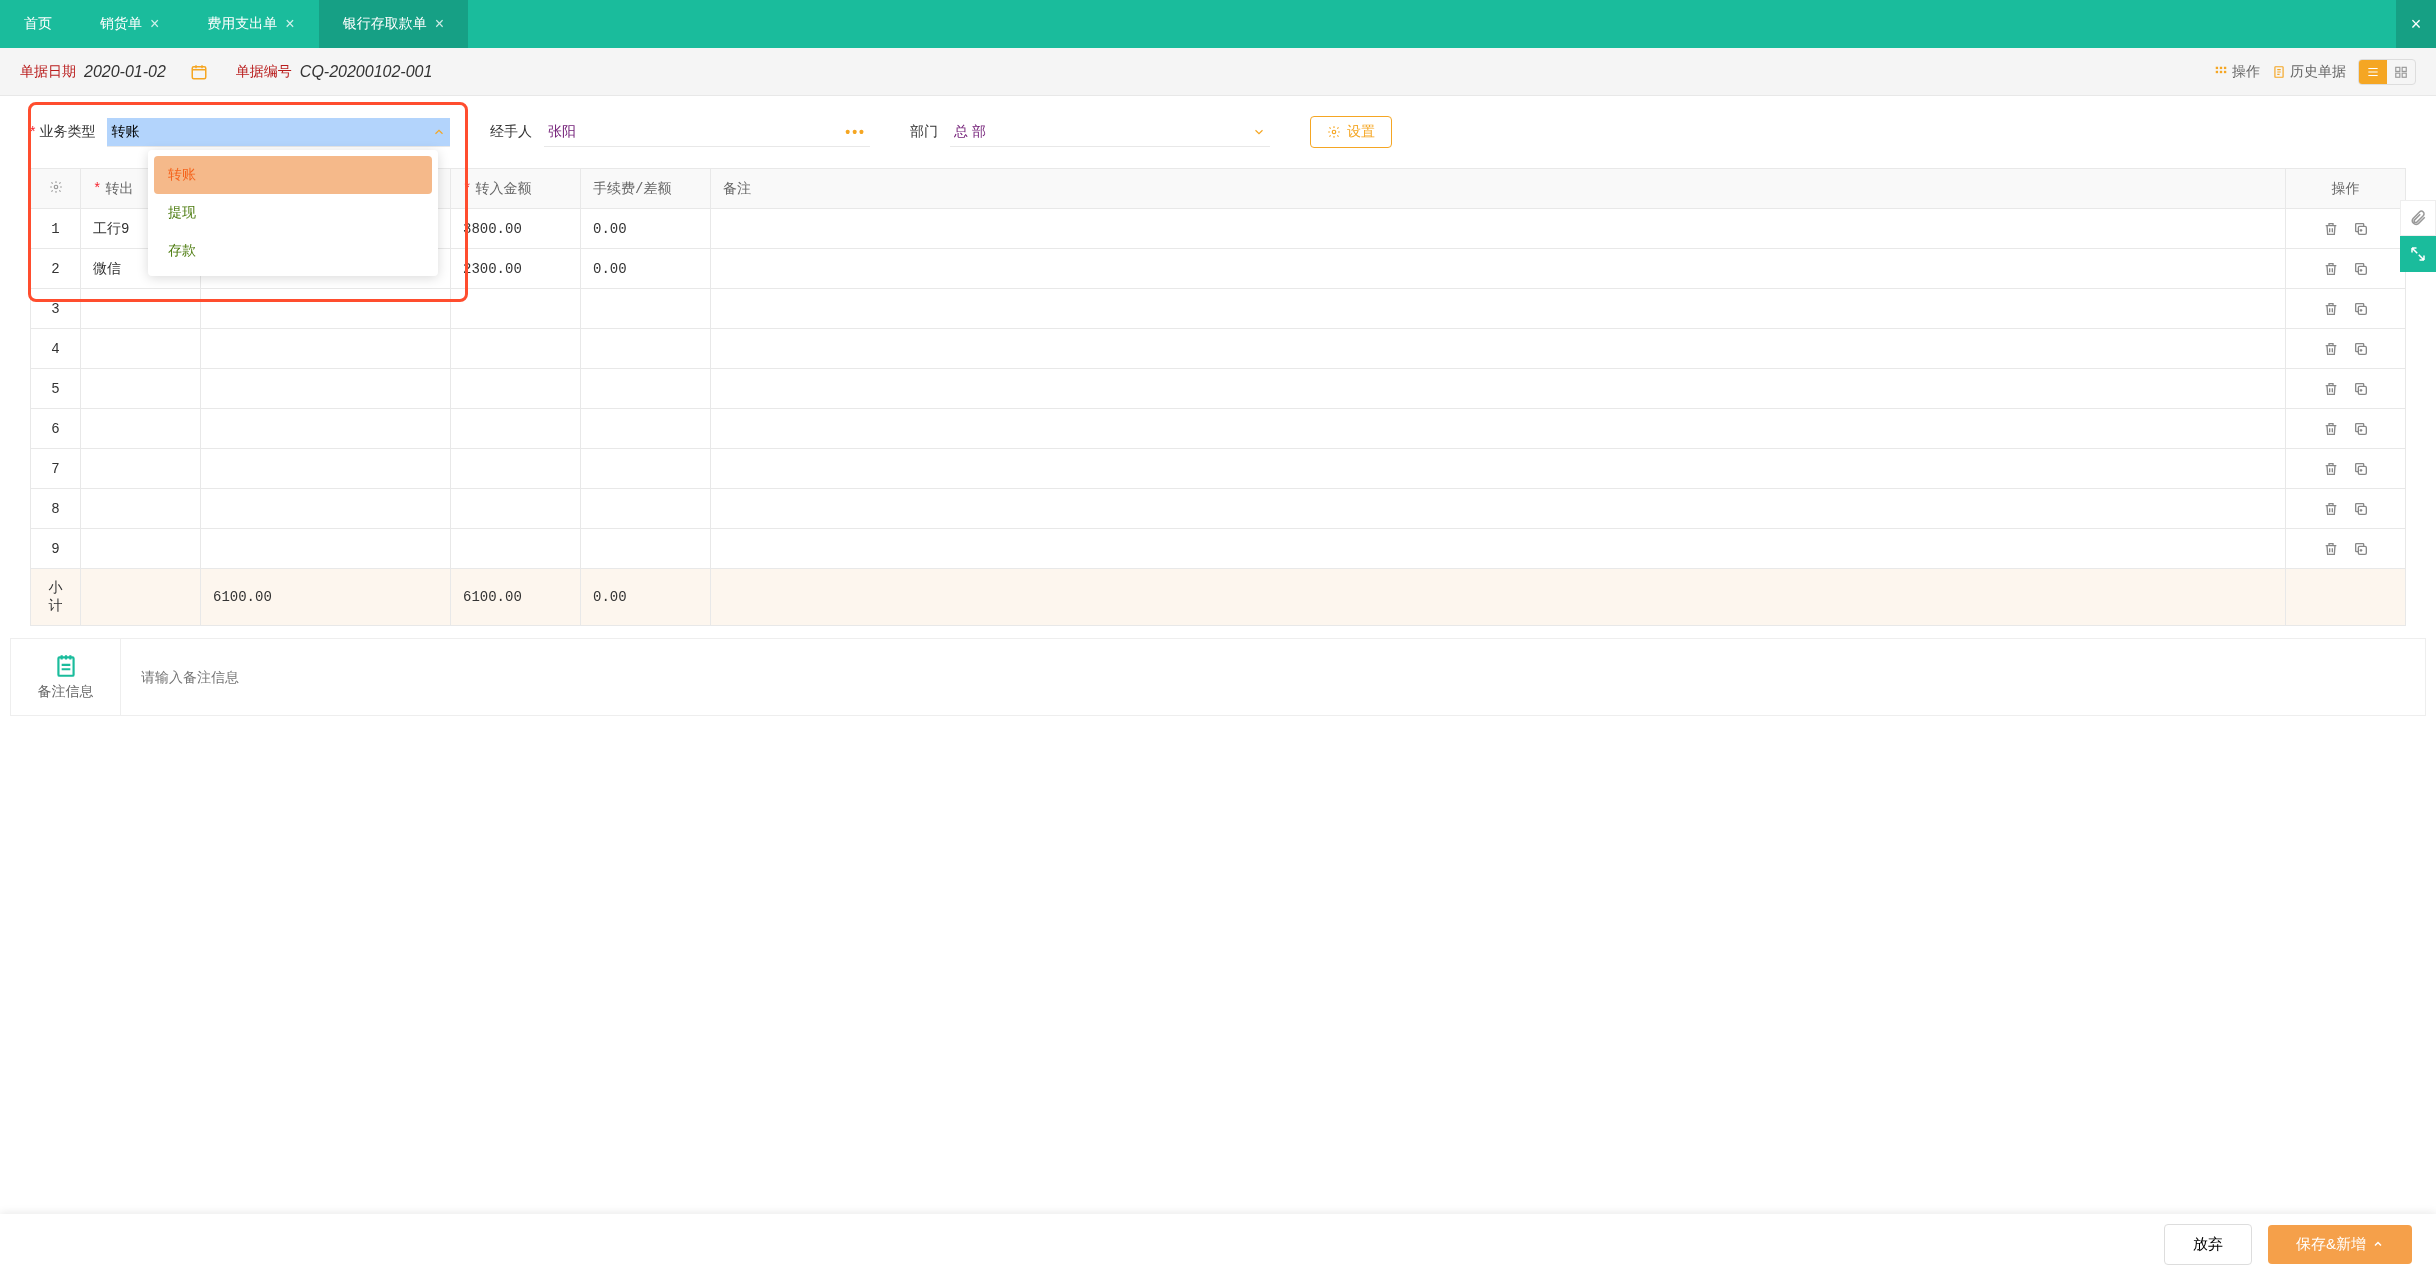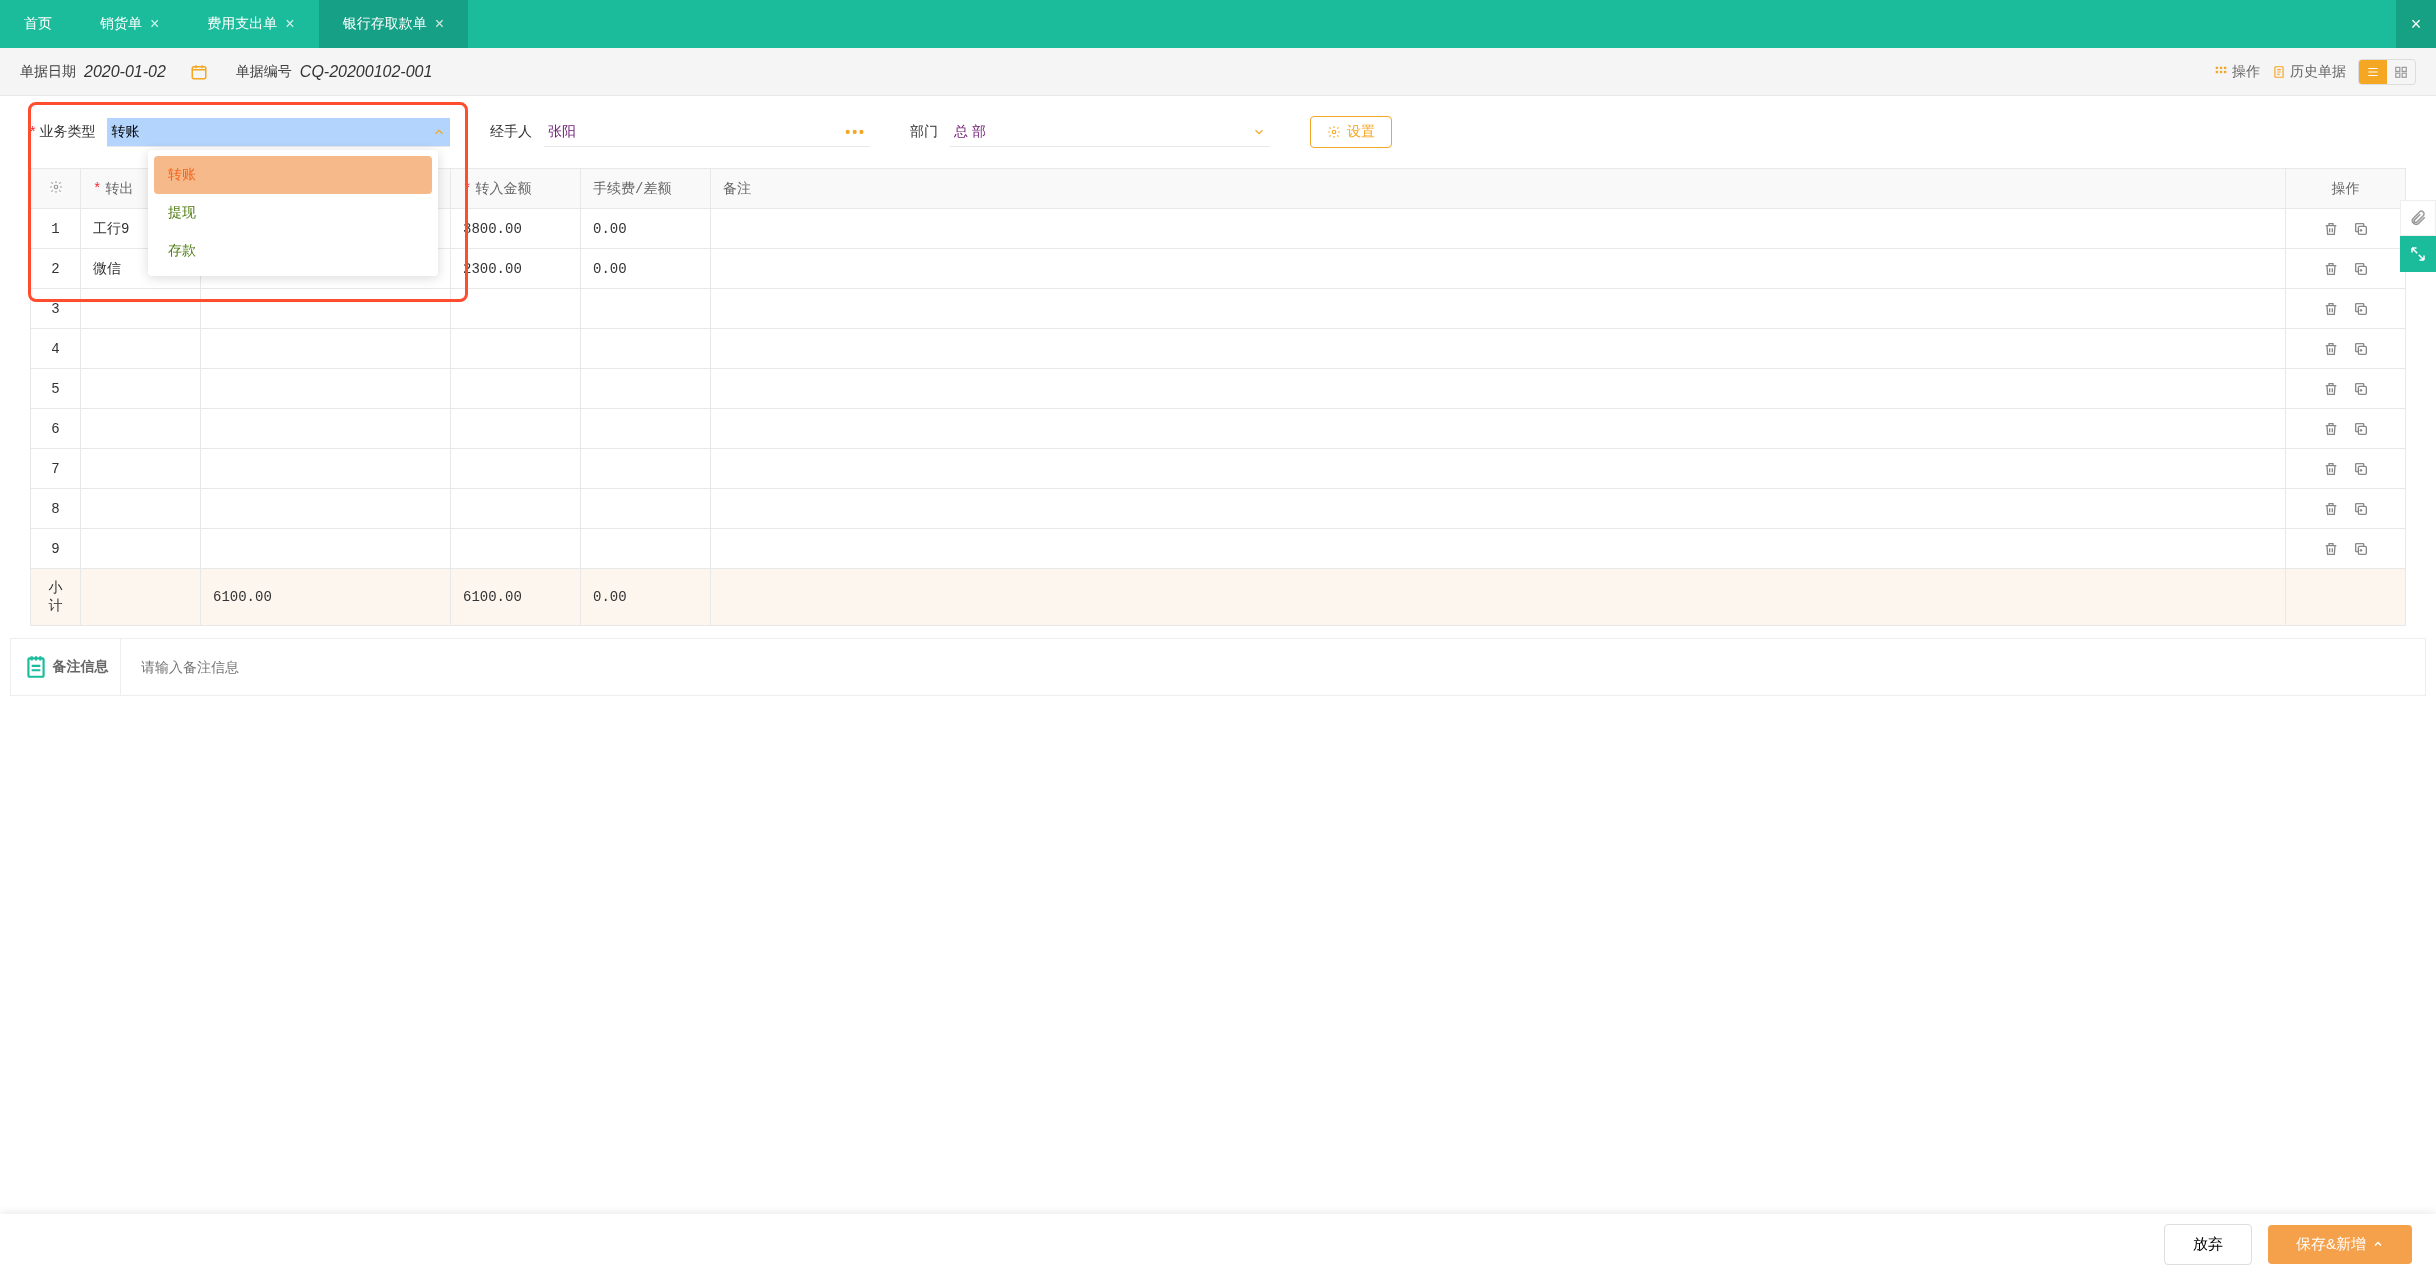--- a/index.html
+++ b/index.html
@@ -8,21 +8,21 @@
 
 .tab-bar { background: #1abc9c; display: flex; align-items: center; height: 48px; position: relative; }
 .tab { padding: 0 24px; height: 48px; display: flex; align-items: center; color: #fff; cursor: pointer; gap: 8px; }
 .tab.active { background: #16a085; }
 .tab-close { font-size: 16px; opacity: 0.8; }
 .titlebar-close { position: absolute; right: 0; top: 0; width: 40px; height: 48px; background: rgba(0,0,0,0.15); display: flex; align-items: center; justify-content: center; color: #fff; font-size: 18px; cursor: pointer; }
 
 
 .header-row { background: #f5f5f5; height: 48px; display: flex; align-items: center; padding: 0 20px; justify-content: space-between; border-bottom: 1px solid #e8e8e8; }
 .header-left { display: flex; align-items: center; gap: 8px; }
-.header-label { color: #404040; }
+.header-label { color: #b91c1c; }
 .header-value { color: #333; font-size: 16px; margin-right: 16px; font-style: italic; }
 .calendar-icon { color: #f5a623; }
 .header-right { display: flex; align-items: center; gap: 12px; }
 .header-btn { display: flex; align-items: center; gap: 4px; color: #666; cursor: pointer; }
 .header-btn .orange { color: #f5a623; }
 .view-toggle { display: flex; border: 1px solid #ddd; border-radius: 4px; overflow: hidden; }
 .view-toggle-btn { width: 28px; height: 24px; display: flex; align-items: center; justify-content: center; cursor: pointer; color: #999; }
 .view-toggle-btn.active { background: #f5a623; color: #fff; }
 
 
@@ -51,21 +51,21 @@
 .data-table th { background: #f9f9f9; color: #666; font-weight: normal; }
 .data-table th.center, .data-table td.center { text-align: center; }
 .col-idx { width: 50px; }
 .col-action { width: 120px; }
 .row-actions { display: flex; gap: 14px; justify-content: center; }
 .icon-btn { cursor: pointer; color: #888; }
 .subtotal-row td { background: #fdf6ee; }
 
 
 .remark-section { display: flex; margin: 12px 10px 0 10px; border: 1px solid #eee; }
-.remark-label-box { width: 110px; display: flex; align-items: center; justify-content: center; gap: 4px; padding: 14px 0; border-right: 1px solid #eee; font-weight: bold; }
+.remark-label-box { width: 110px; display: flex; flex-direction: column; align-items: center; justify-content: center; gap: 4px; padding: 14px 0; border-right: 1px solid #eee; }
 .remark-icon { color: #1abc9c; font-size: 24px; }
 .remark-input { flex: 1; border: none; padding: 20px; font-size: 14px; color: #999; outline: none; }
 
 
 .footer-bar { position: fixed; bottom: 0; left: 0; right: 0; height: 60px; background: #fff; display: flex; align-items: center; justify-content: flex-end; padding: 0 24px; gap: 16px; box-shadow: 0 -2px 8px rgba(0,0,0,0.08); }
 .btn { padding: 10px 28px; border-radius: 4px; font-size: 15px; cursor: pointer; border: 1px solid #ddd; background: #fff; }
 .btn-primary { background: #f5a04a; color: #fff; border: none; display: flex; align-items: center; gap: 6px; }
 
 
 .side-rail { position: fixed; right: 0; top: 200px; display: flex; flex-direction: column; }

